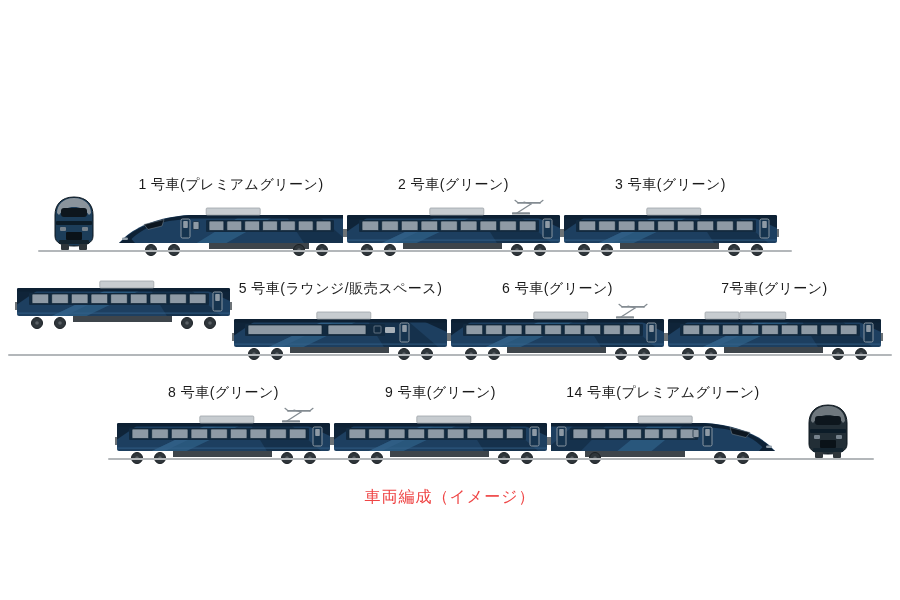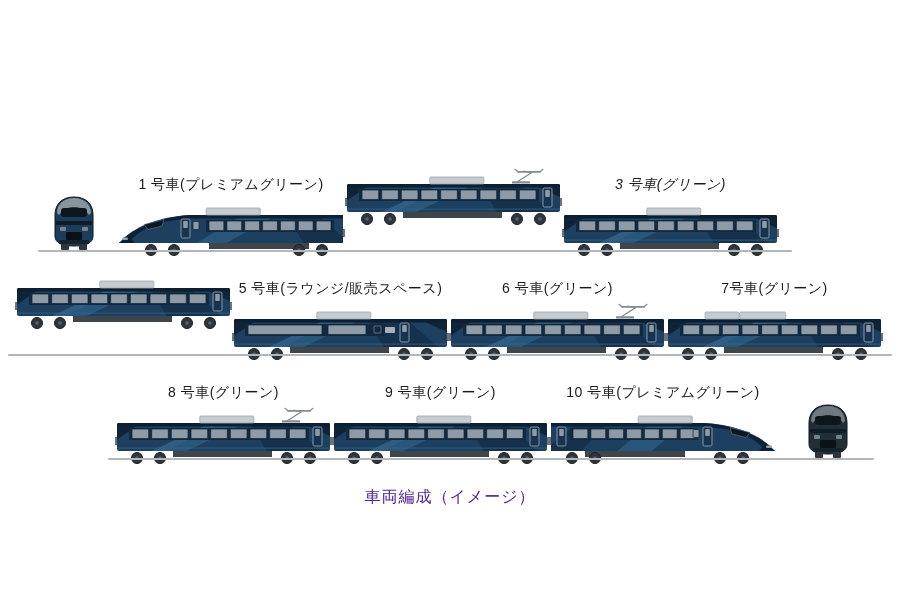--- a/index.html
+++ b/index.html
@@ -5,21 +5,21 @@
   html,body{margin:0;padding:0;}
   body{background:#ffffff;font-family:"Liberation Sans","DejaVu Sans",sans-serif;}
   #page{position:relative;width:900px;height:600px;background:#ffffff;overflow:hidden;}
   .row{position:absolute;left:0;width:900px;height:110px;padding-left:36px;}
   .car-block{position:absolute;top:0;display:flex;flex-direction:column;align-items:center;}
   .car-label{height:26px;display:flex;align-items:flex-end;justify-content:center;
              padding-bottom:5px;font-size:14px;color:#1a1a1a;white-space:nowrap;letter-spacing:0.5px;}
   .front-block{position:absolute;top:26px;}
   .ground-line{position:absolute;height:2px;border-radius:1px;}
   #caption{position:absolute;top:487px;left:0;width:900px;text-align:center;
-           font-size:16px;color:#4c1d95;letter-spacing:1px;}
+           font-size:16px;color:#ef4444;letter-spacing:1px;}
 </style>
 </head>
 <body>
 
 <div id="page">
   <div id="rows-host">
       <div class="row" style="top: 168px;">
         <div class="car-block" style="left: 117px; width: 228px;">
           <div class="car-label">1 号車(プレミアムグリーン)</div>
           <svg width="228" height="58" viewBox="0 0 228 58">
@@ -55,20 +55,21 @@
             <circle cx="57" cy="51" r="5.5" fill="#2f363b" stroke="#1b2024" stroke-width="1"></circle>
             <circle cx="57" cy="51" r="1.8" fill="#5a6065"></circle>
             <circle cx="182" cy="51" r="5.5" fill="#2f363b" stroke="#1b2024" stroke-width="1"></circle>
             <circle cx="182" cy="51" r="1.8" fill="#5a6065"></circle>
             <circle cx="205" cy="51" r="5.5" fill="#2f363b" stroke="#1b2024" stroke-width="1"></circle>
             <circle cx="205" cy="51" r="1.8" fill="#5a6065"></circle>
             <rect x="89.2" y="9" width="54" height="7" fill="#c7ccd0" rx="1" stroke="#9fa5a9" stroke-width="0.8"></rect>
           </svg>
         </div>
         <div class="car-block" style="left: 345px; width: 217px;">
+          <div class="car-label">2 号車(グリーン)</div>
           <svg width="217" height="58" viewBox="0 0 217 58">
             <defs>
               <clipPath id="clip0_1">
                 <rect x="2" y="16" width="213" height="28" rx="2"></rect>
               </clipPath>
             </defs>
             <rect x="0" y="30" width="3" height="8" fill="#6d7377"></rect>
             <rect x="214" y="30" width="3" height="8" fill="#6d7377"></rect>
             <rect x="2" y="16" width="213" height="28" fill="#1d3f60" rx="2"></rect>
             <g clip-path="url(#clip0_1)">
@@ -103,21 +104,21 @@
             <circle cx="195" cy="51" r="1.8" fill="#5a6065"></circle>
             <rect x="84.80000000000001" y="9" width="54" height="7" fill="#c7ccd0" rx="1" stroke="#9fa5a9" stroke-width="0.8"></rect>
             <rect x="167" y="13.2" width="18" height="2.4" fill="#848c92" rx="0.5"></rect>
             <line x1="172" y1="14" x2="186" y2="5" stroke="#848c92" stroke-width="1.4" stroke-linecap="round"></line>
             <line x1="186" y1="5" x2="179" y2="3" stroke="#848c92" stroke-width="1.2" stroke-linecap="round"></line>
             <line x1="173" y1="3.8" x2="195" y2="3.8" stroke="#848c92" stroke-width="1.7" stroke-linecap="round"></line>
             <line x1="173" y1="3.8" x2="170" y2="1.3" stroke="#848c92" stroke-width="1.2" stroke-linecap="round"></line>
             <line x1="195" y1="3.8" x2="198" y2="1.3" stroke="#848c92" stroke-width="1.2" stroke-linecap="round"></line>
           </svg>
         </div>
-        <div class="car-block" style="left: 562px; width: 217px; font-style: italic;">
+        <div class="car-block" style="left: 562px; width: 217px;">
           <div class="car-label">3 号車(グリーン)</div>
           <svg width="217" height="58" viewBox="0 0 217 58">
             <defs>
               <clipPath id="clip0_2">
                 <rect x="2" y="16" width="213" height="28" rx="2"></rect>
               </clipPath>
             </defs>
             <rect x="0" y="30" width="3" height="8" fill="#6d7377"></rect>
             <rect x="214" y="30" width="3" height="8" fill="#6d7377"></rect>
             <rect x="2" y="16" width="213" height="28" fill="#1d3f60" rx="2"></rect>
@@ -437,21 +438,21 @@
             <circle cx="45" cy="51" r="5.5" fill="#2f363b" stroke="#1b2024" stroke-width="1"></circle>
             <circle cx="45" cy="51" r="1.8" fill="#5a6065"></circle>
             <circle cx="172" cy="51" r="5.5" fill="#2f363b" stroke="#1b2024" stroke-width="1"></circle>
             <circle cx="172" cy="51" r="1.8" fill="#5a6065"></circle>
             <circle cx="195" cy="51" r="5.5" fill="#2f363b" stroke="#1b2024" stroke-width="1"></circle>
             <circle cx="195" cy="51" r="1.8" fill="#5a6065"></circle>
             <rect x="84.80000000000001" y="9" width="54" height="7" fill="#c7ccd0" rx="1" stroke="#9fa5a9" stroke-width="0.8"></rect>
           </svg>
         </div>
         <div class="car-block" style="left: 549px; width: 228px;">
-          <div class="car-label">10 号車(プレミアムグリーン)</div>
+          <div class="car-label">14 号車(プレミアムグリーン)</div>
           <svg width="228" height="58" viewBox="0 0 228 58">
             <defs>
               <clipPath id="clip2_2">
                 <path d="M 2,16 L 156,16 C 184,17.5 208,27 220,38 L 226,44 L 2,44 Z"></path>
               </clipPath>
             </defs>
             <rect x="0" y="30" width="3" height="8" fill="#6d7377"></rect>
             <path d="M 2,16 L 156,16 C 184,17.5 208,27 220,38 L 226,44 L 2,44 Z" fill="#1d3f60"></path>
             <g clip-path="url(#clip2_2)">
               <polygon points="68.39999999999999,44 102.60000000000001,16 136.79999999999998,16 102.60000000000001,44" fill="#2b5a80" opacity="0.9"></polygon>

